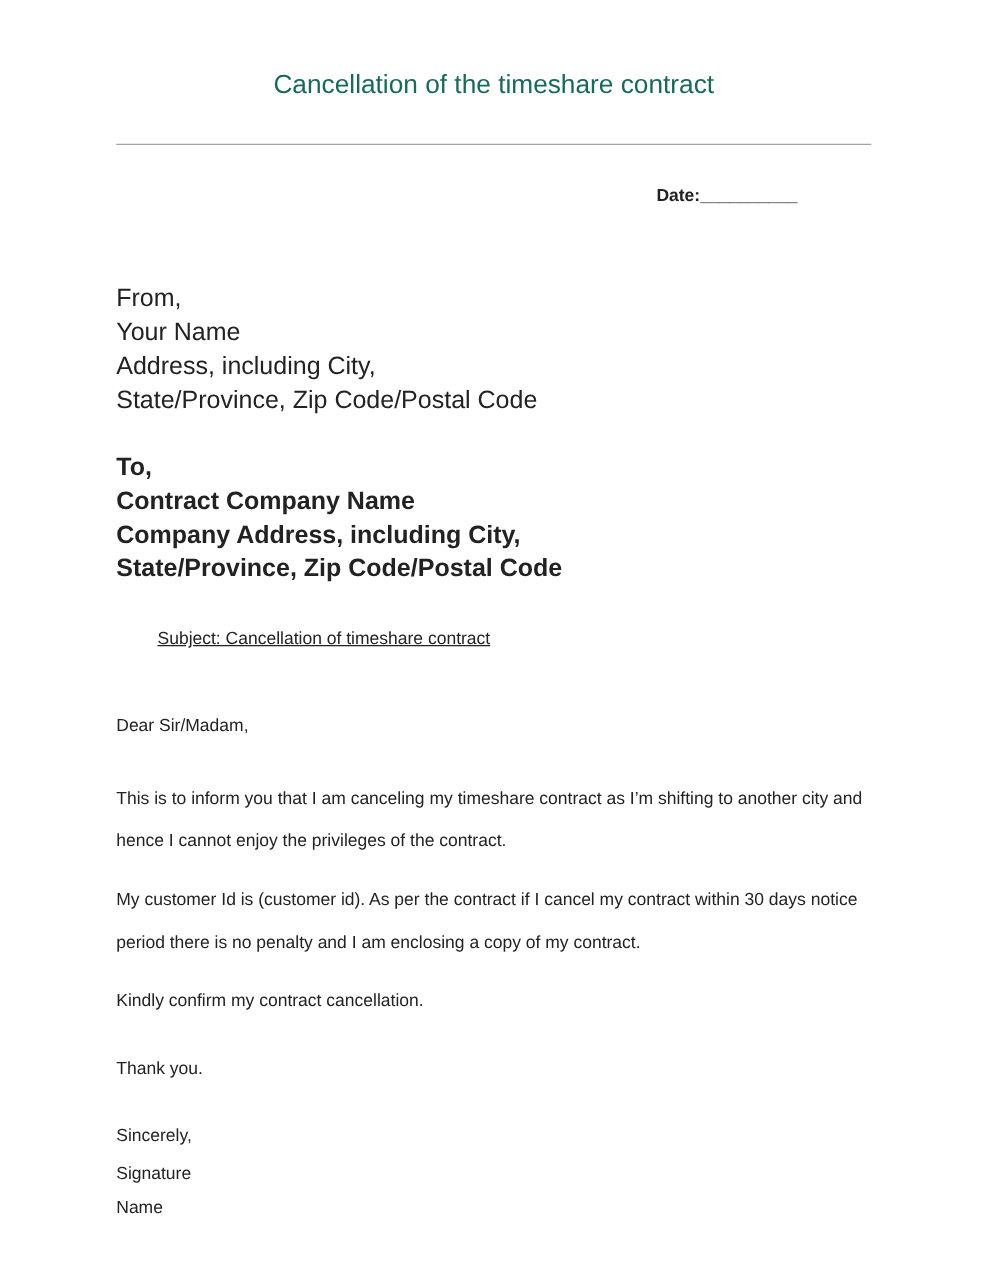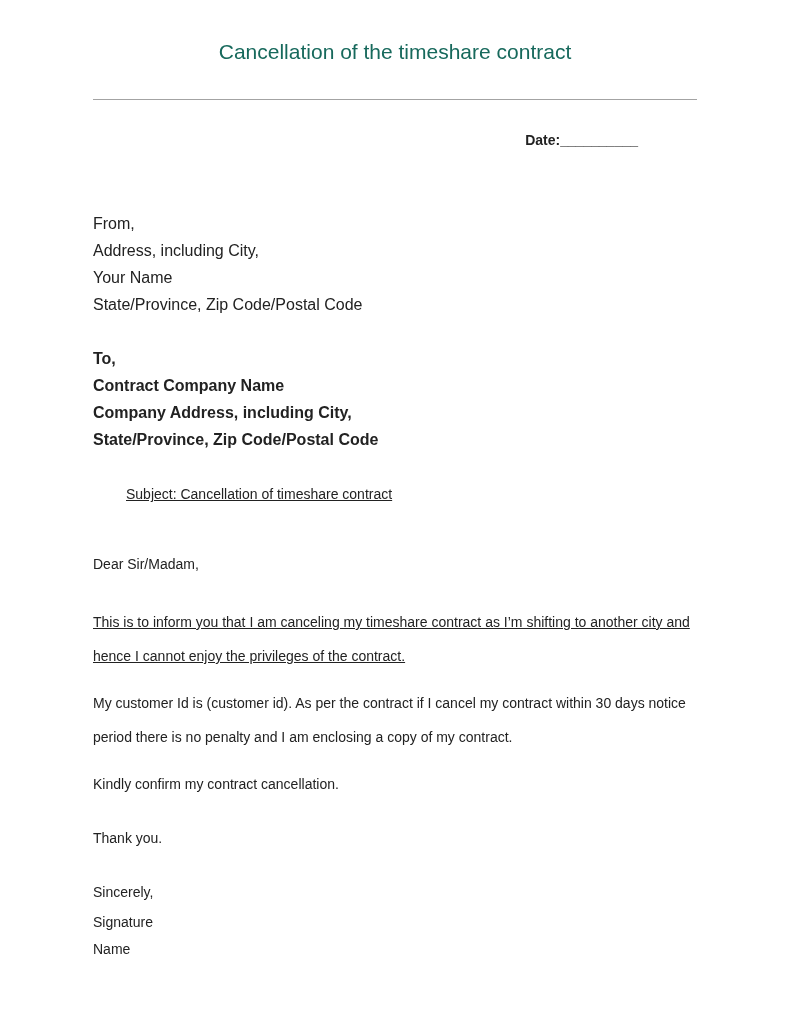--- a/index.html
+++ b/index.html
@@ -7,21 +7,21 @@
   body {
     width: 790px;
     height: 1022px;
     font-family: "Liberation Sans", "DejaVu Sans", sans-serif;
     color: #222222;
     overflow: hidden;
   }
   .page {
     width: 790px;
     height: 1022px;
-    padding: 0 93px;
+    padding: 16px 93px;
     background: #ffffff;
   }
   .doc-title {
     padding-top: 40px;
     font-size: 21px;
     font-weight: 400;
     line-height: 24px;
     text-align: center;
     color: #17695c;
   }
@@ -34,21 +34,21 @@
   .date-line {
     margin-top: 32px;
     text-align: right;
     padding-right: 59px;
     font-size: 14px;
     line-height: 16px;
     color: #222222;
     font-weight: bold;
   }
   .addr-block {
-    font-size: 16px;
+    font-size: 20px;
     line-height: 27px;
   }
   .from-block { margin-top: 62px; }
   .to-block   { margin-top: 27px; font-weight: bold; }
   .subject-line {
     margin-top: 32px;
     margin-left: 33px;
     font-size: 14px;
     line-height: 18px;
     font-weight: 400;
@@ -56,21 +56,21 @@
   }
   .salutation {
     margin-top: 53px;
     font-size: 14px;
     line-height: 16px;
   }
   .para {
     font-size: 14px;
     line-height: 34px;
   }
-  .para-1 { margin-top: 33px; text-decoration: underline; }
+  .para-1 { margin-top: 33px; }
   .para-2 { margin-top: 13px; }
   .para-3 { margin-top: 13px; }
   .para-4 { margin-top: 20px; }
   .para-5 { margin-top: 20px; }
   .sign-block {
     font-size: 14px;
     line-height: 27px;
   }
 </style>
 </head>
@@ -79,22 +79,22 @@
 <div class="page">
 
   <h1 class="doc-title">Cancellation of the timeshare contract</h1>
 
   <hr class="divider">
 
   <div class="date-line">Date:__________</div>
 
   <div class="addr-block from-block">
     <div>From,</div>
+    <div>Your Name</div>
     <div>Address, including City,</div>
-    <div>Your Name</div>
     <div>State/Province, Zip Code/Postal Code</div>
   </div>
 
   <div class="addr-block to-block">
     <div>To,</div>
     <div>Contract Company Name</div>
     <div>Company Address, including City,</div>
     <div>State/Province, Zip Code/Postal Code</div>
   </div>
 

